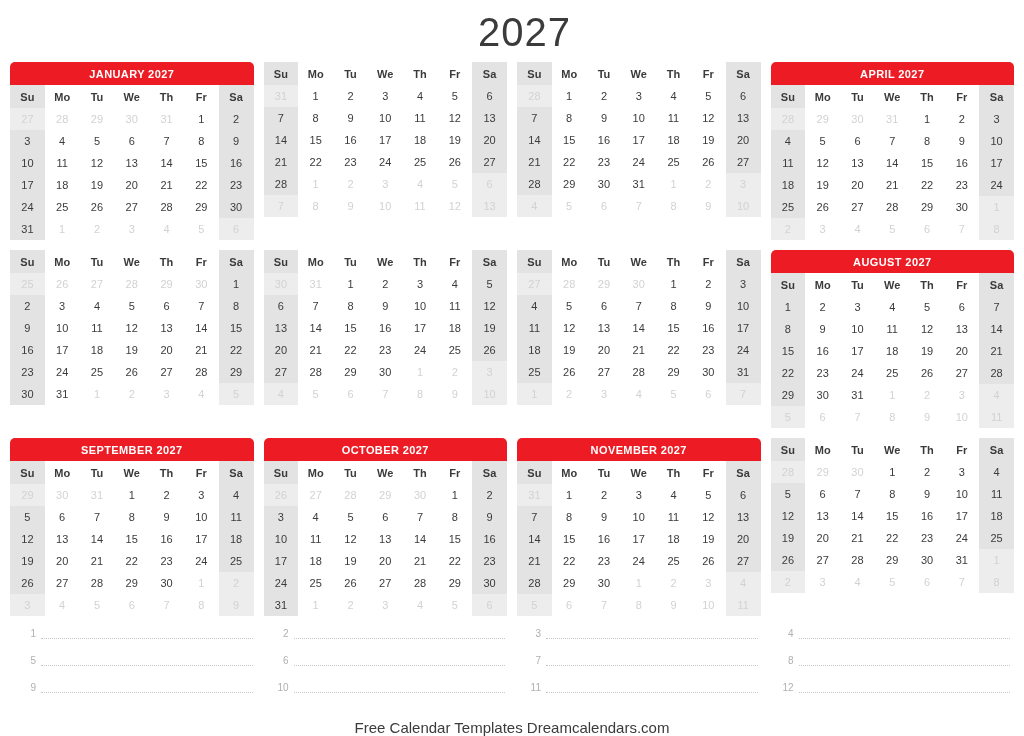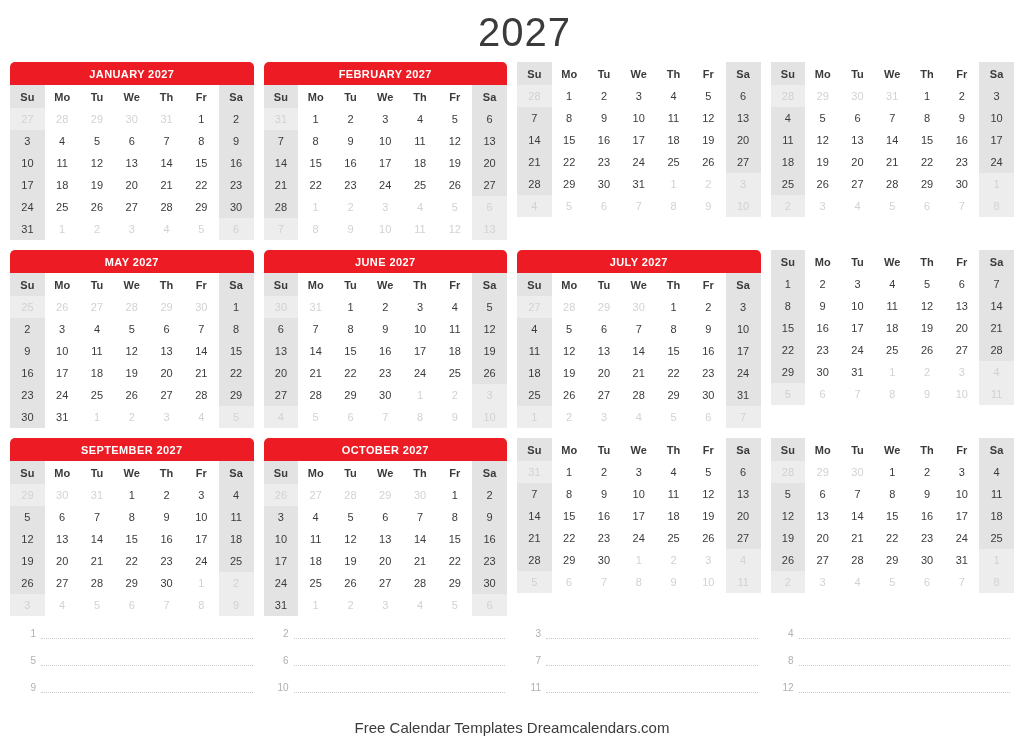--- a/index.html
+++ b/index.html
@@ -199,21 +199,20 @@
               <td class="out">2</td>
               <td class="out">3</td>
               <td class="out">4</td>
               <td class="out">5</td>
               <td class="we out">6</td>
             </tr>
           </tbody>
         </table>
       </div>
       <div class="month">
-        <div class="month-header">FEBRUARY 2027</div>
         <table class="cal">
           <thead>
             <tr>
               <th class="we">Su</th>
               <th>Mo</th>
               <th>Tu</th>
               <th>We</th>
               <th>Th</th>
               <th>Fr</th>
               <th class="we">Sa</th>
@@ -342,20 +341,21 @@
               <td class="out">6</td>
               <td class="out">7</td>
               <td class="out">8</td>
               <td class="out">9</td>
               <td class="we out">10</td>
             </tr>
           </tbody>
         </table>
       </div>
       <div class="month">
+        <div class="month-header">APRIL 2027</div>
         <table class="cal">
           <thead>
             <tr>
               <th class="we">Su</th>
               <th>Mo</th>
               <th>Tu</th>
               <th>We</th>
               <th>Th</th>
               <th>Fr</th>
               <th class="we">Sa</th>
@@ -413,21 +413,20 @@
               <td class="out">4</td>
               <td class="out">5</td>
               <td class="out">6</td>
               <td class="out">7</td>
               <td class="we out">8</td>
             </tr>
           </tbody>
         </table>
       </div>
       <div class="month">
-        <div class="month-header">MAY 2027</div>
         <table class="cal">
           <thead>
             <tr>
               <th class="we">Su</th>
               <th>Mo</th>
               <th>Tu</th>
               <th>We</th>
               <th>Th</th>
               <th>Fr</th>
               <th class="we">Sa</th>
@@ -485,21 +484,20 @@
               <td class="out">1</td>
               <td class="out">2</td>
               <td class="out">3</td>
               <td class="out">4</td>
               <td class="we out">5</td>
             </tr>
           </tbody>
         </table>
       </div>
       <div class="month">
-        <div class="month-header">JUNE 2027</div>
         <table class="cal">
           <thead>
             <tr>
               <th class="we">Su</th>
               <th>Mo</th>
               <th>Tu</th>
               <th>We</th>
               <th>Th</th>
               <th>Fr</th>
               <th class="we">Sa</th>
@@ -557,21 +555,20 @@
               <td class="out">6</td>
               <td class="out">7</td>
               <td class="out">8</td>
               <td class="out">9</td>
               <td class="we out">10</td>
             </tr>
           </tbody>
         </table>
       </div>
       <div class="month">
-        <div class="month-header">JULY 2027</div>
         <table class="cal">
           <thead>
             <tr>
               <th class="we">Su</th>
               <th>Mo</th>
               <th>Tu</th>
               <th>We</th>
               <th>Th</th>
               <th>Fr</th>
               <th class="we">Sa</th>
@@ -629,20 +626,21 @@
               <td class="out">3</td>
               <td class="out">4</td>
               <td class="out">5</td>
               <td class="out">6</td>
               <td class="we out">7</td>
             </tr>
           </tbody>
         </table>
       </div>
       <div class="month">
+        <div class="month-header">AUGUST 2027</div>
         <table class="cal">
           <thead>
             <tr>
               <th class="we">Su</th>
               <th>Mo</th>
               <th>Tu</th>
               <th>We</th>
               <th>Th</th>
               <th>Fr</th>
               <th class="we">Sa</th>
@@ -844,20 +842,21 @@
               <td class="out">2</td>
               <td class="out">3</td>
               <td class="out">4</td>
               <td class="out">5</td>
               <td class="we out">6</td>
             </tr>
           </tbody>
         </table>
       </div>
       <div class="month">
+        <div class="month-header">NOVEMBER 2027</div>
         <table class="cal">
           <thead>
             <tr>
               <th class="we">Su</th>
               <th>Mo</th>
               <th>Tu</th>
               <th>We</th>
               <th>Th</th>
               <th>Fr</th>
               <th class="we">Sa</th>

